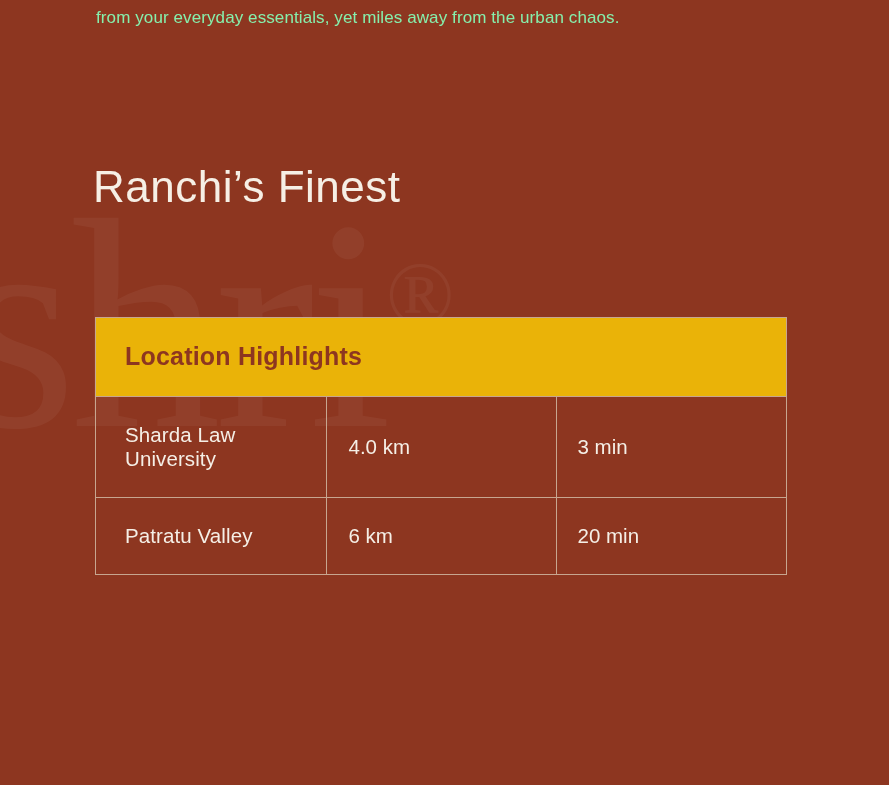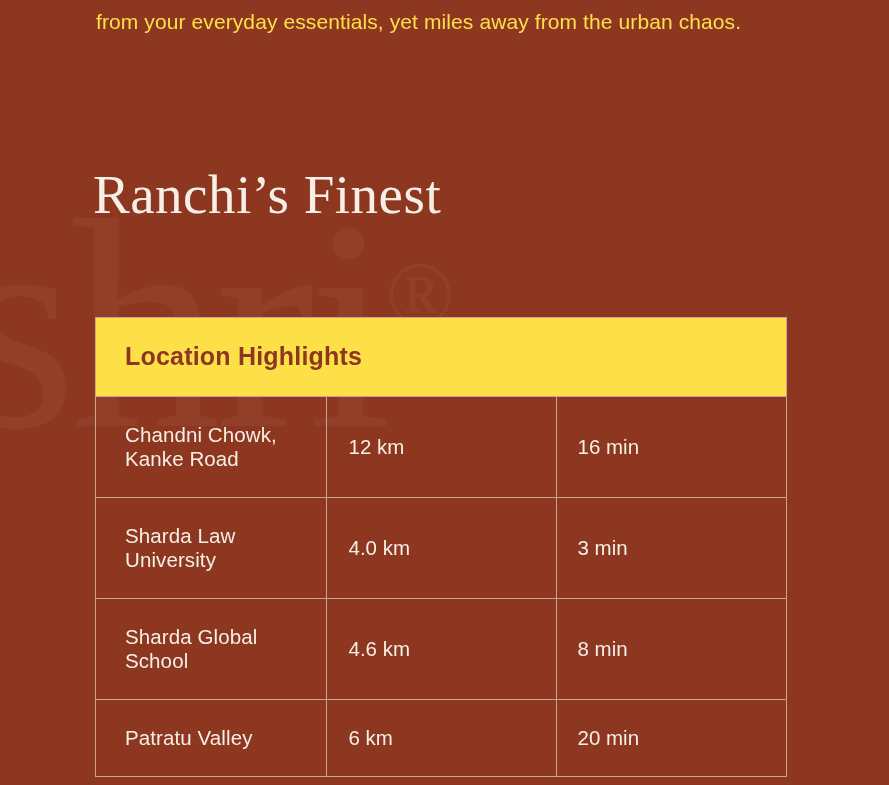--- a/index.html
+++ b/index.html
@@ -40,33 +40,33 @@
     position: relative;
     width: 889px;
     height: 785px;
   }
 
   .intro {
     position: absolute;
     left: 96px;
     top: -14px;
     width: 690px;
-    color: #fde047;
-    font-size: 21px;
+    color: #86efac;
+    font-size: 17px;
     line-height: 30px;
     letter-spacing: 0.1px;
   }
 
   .heading {
     position: absolute;
     left: 93px;
     top: 124px;
     color: #f6efe5;
-    font-family: Liberation Serif, serif;
-    font-size: 55px;
+    font-family: Liberation Sans, sans-serif;
+    font-size: 44px;
     line-height: 68px;
     letter-spacing: 0.5px;
     font-weight: 400;
   }
 
   .table-wrap {
     position: absolute;
     left: 95px;
     top: 317px;
     width: 692px;
@@ -74,21 +74,21 @@
     box-sizing: border-box;
   }
 
   .table {
     width: 100%;
     border-collapse: collapse;
     table-layout: fixed;
   }
 
   .table th.header-cell {
-    background: #fde047;
+    background: #eab308;
     color: #8d3620;
     text-align: left;
     font-size: 25px;
     font-weight: 700;
     padding: 24px 0 25px 29px;
     letter-spacing: 0.2px;
     border-bottom: 1px solid #c7a690;
   }
 
   .table td {
@@ -134,33 +134,23 @@
 
   <div class="table-wrap">
     <table class="table">
       <thead>
         <tr>
           <th class="header-cell" colspan="3">Location Highlights</th>
         </tr>
       </thead>
       <tbody>
         <tr>
-          <td class="col-name">Chandni Chowk, Kanke Road</td>
-          <td class="col-dist">12 km</td>
-          <td class="col-time">16 min</td>
-        </tr>
-        <tr>
           <td class="col-name">Sharda Law University</td>
           <td class="col-dist">4.0 km</td>
           <td class="col-time">3 min</td>
-        </tr>
-        <tr>
-          <td class="col-name">Sharda Global School</td>
-          <td class="col-dist">4.6 km</td>
-          <td class="col-time">8 min</td>
         </tr>
         <tr>
           <td class="col-name">Patratu Valley</td>
           <td class="col-dist">6 km</td>
           <td class="col-time">20 min</td>
         </tr>
       </tbody>
     </table>
   </div>
 

